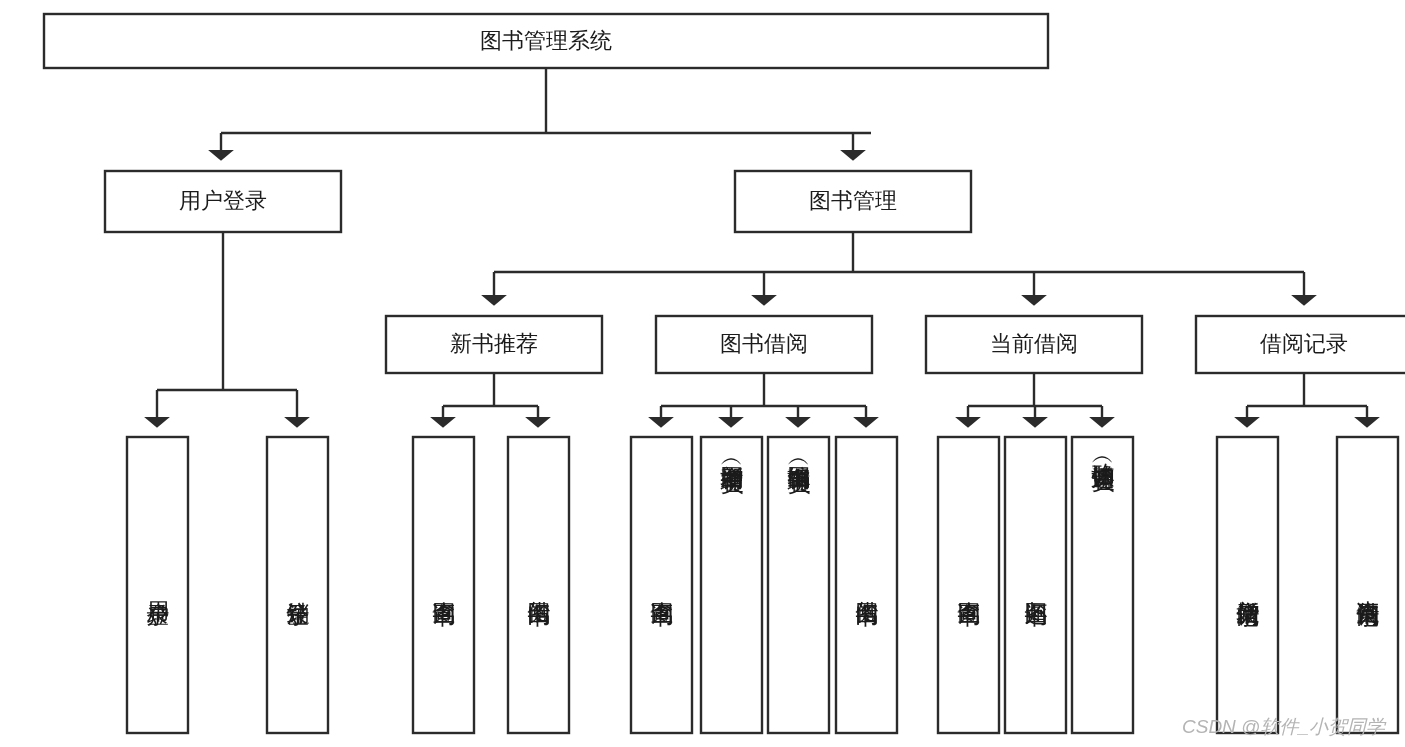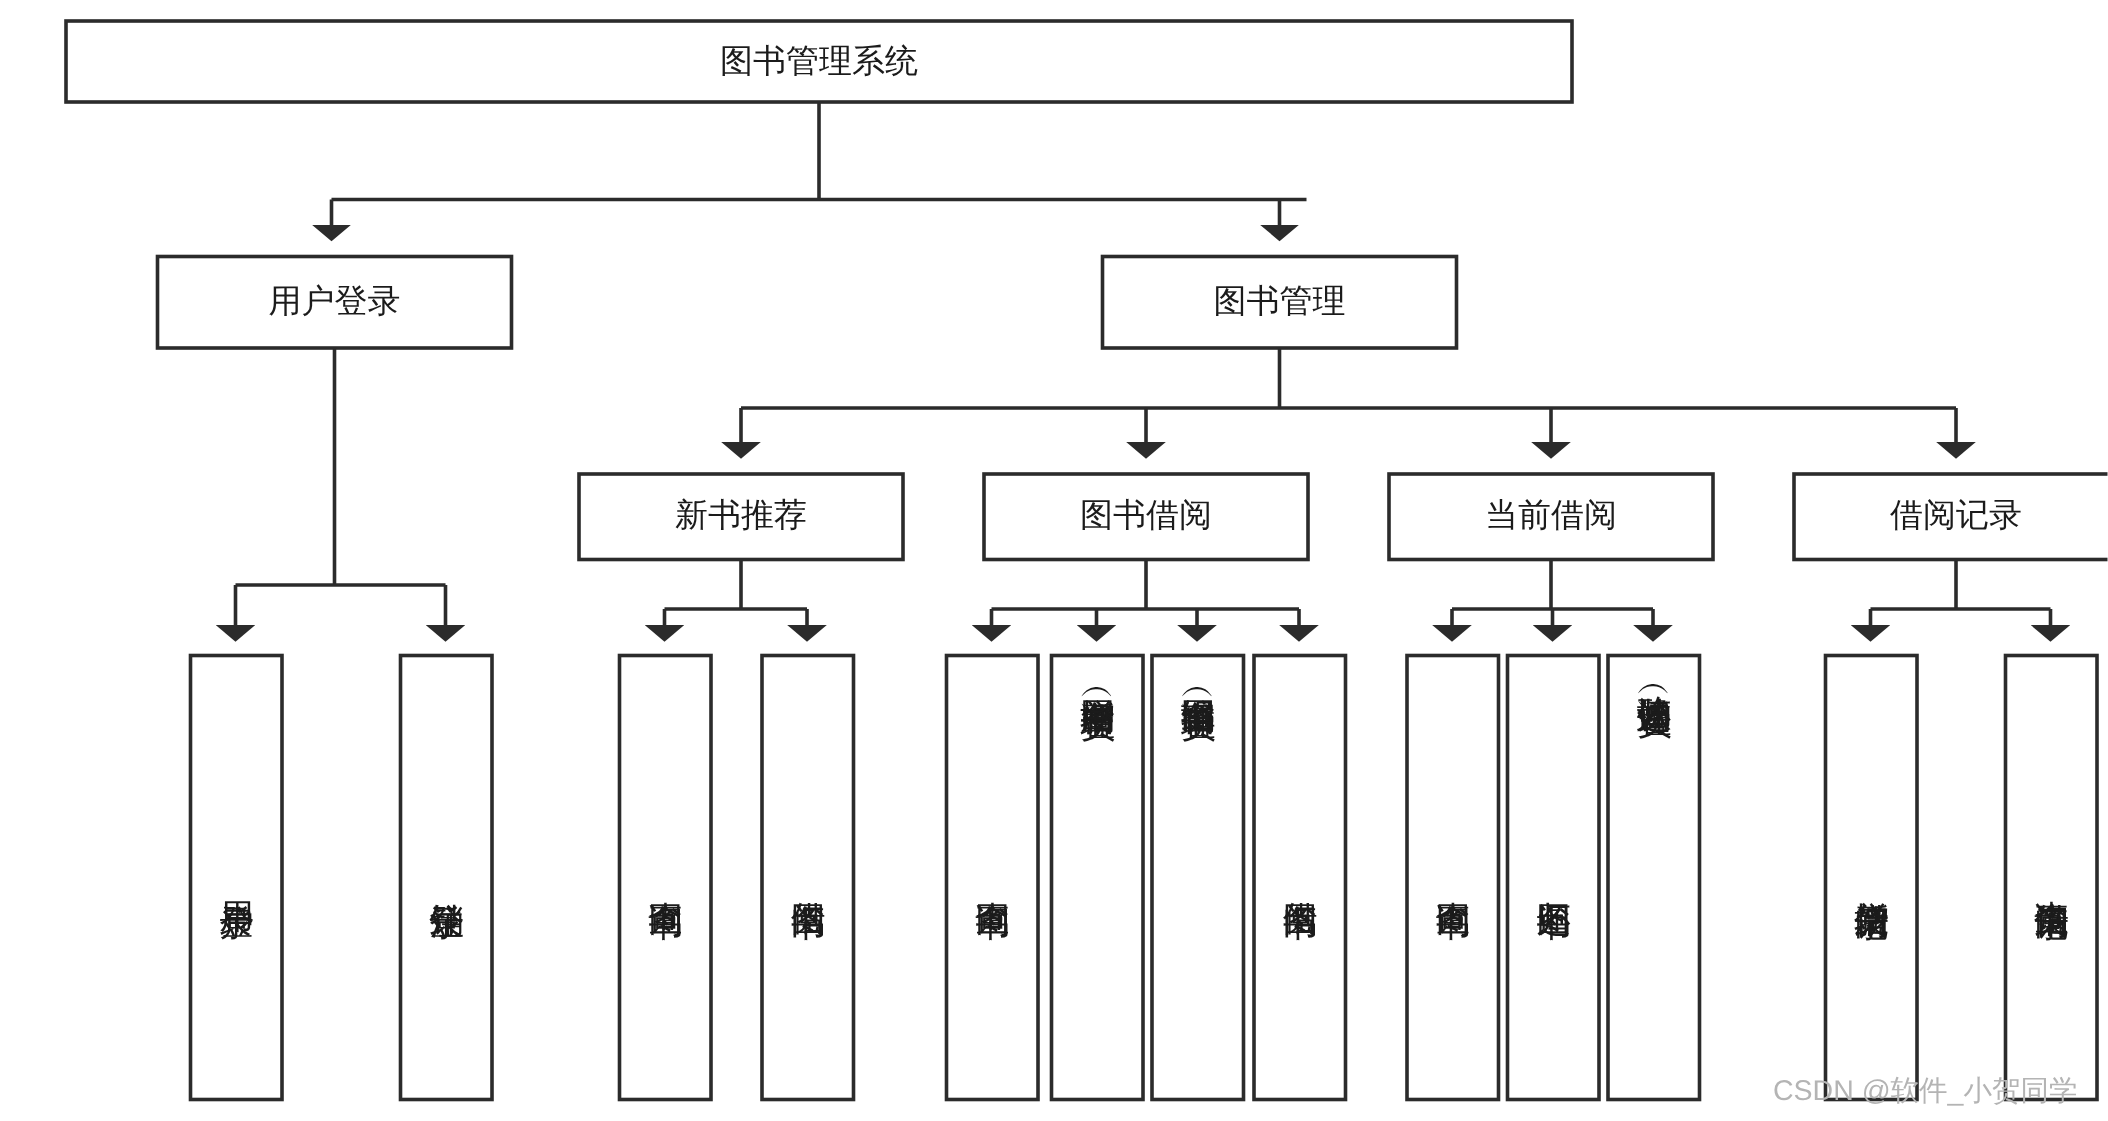--- a/index.html
+++ b/index.html
@@ -212,15 +212,15 @@
   <div class="leaf-label" style="left:914px; top:437px; width:61px; height:296px;">查询图书</div>
 
   <div class="leaf-label" style="left:981px; top:437px; width:61px; height:296px;">归还图书</div>
 
   <div class="leaf-label" style="left:1048px; top:437px; width:61px; height:296px; justify-content:flex-start; padding-top:8px;">确认归还（管理员）</div>
 
   <div class="leaf-label" style="left:1193px; top:437px; width:61px; height:296px;">新增借阅记录</div>
 
   <div class="leaf-label" style="left:1313px; top:437px; width:61px; height:296px;">查询借阅记录</div>
 
-  <div class="watermark" style="left:1158px; top:714px;">CSDN @软件_小贺同学</div>
+  <div class="watermark" style="left:1158px; top:714px;font-style:italic;">CSDN @软件_小贺同学</div>
 
 </div>
 
 </body></html>

